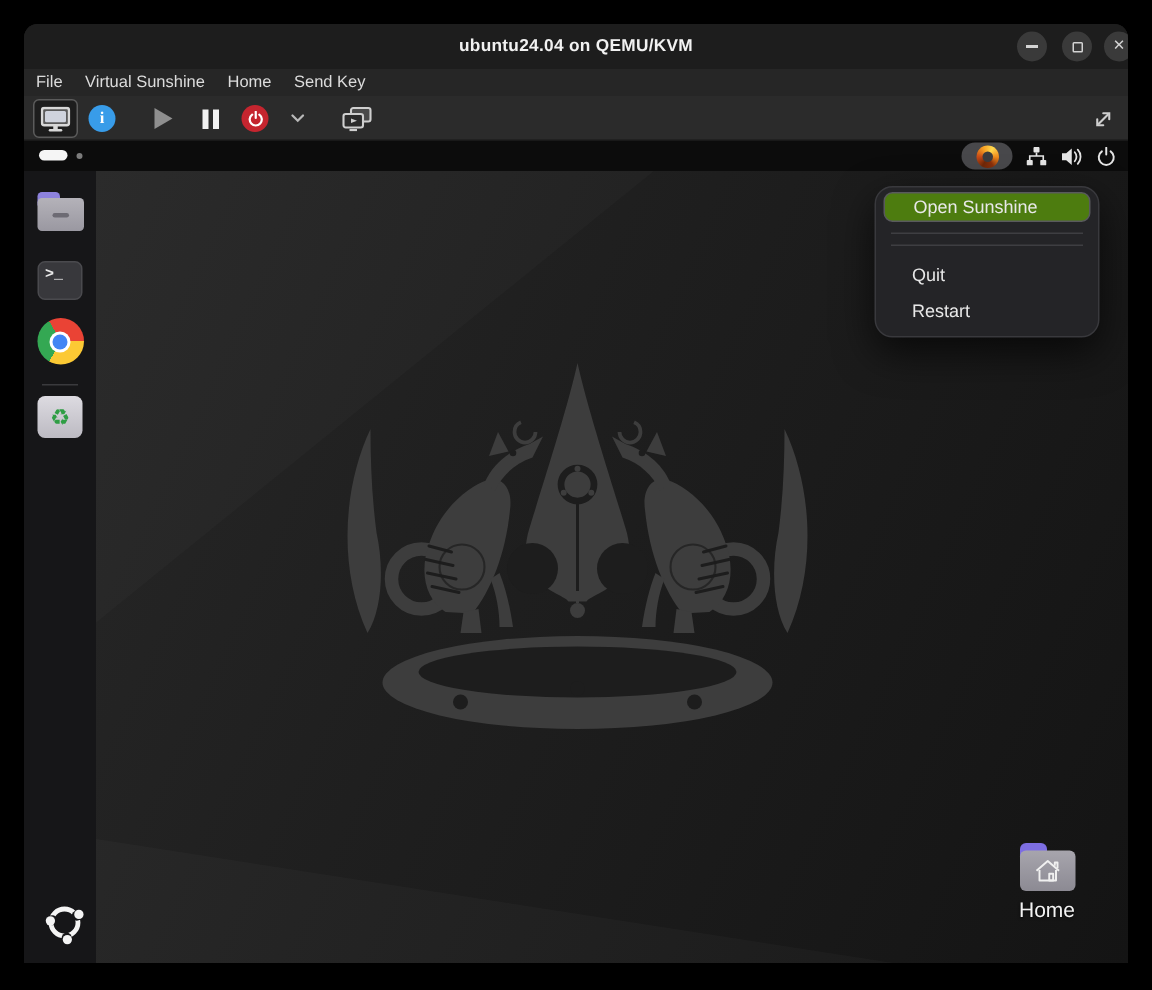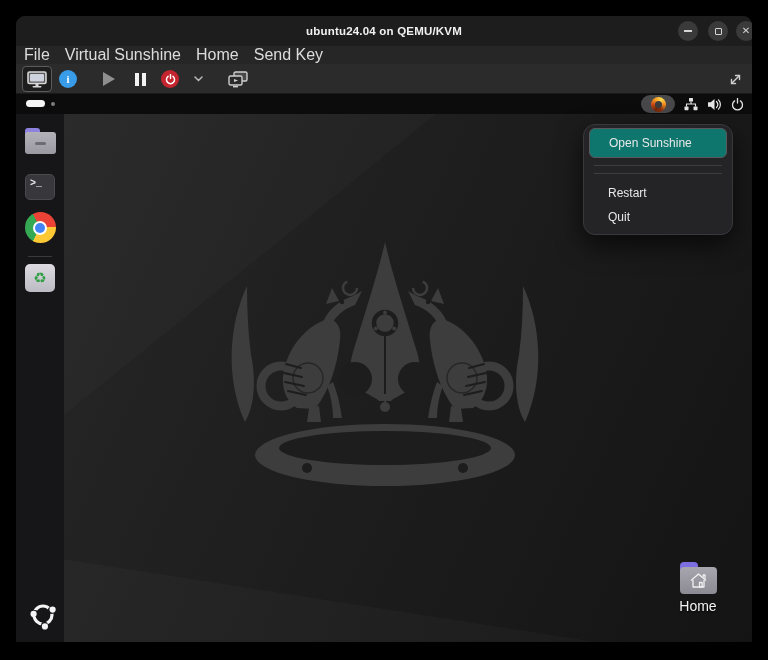--- a/index.html
+++ b/index.html
@@ -16,21 +16,21 @@
     text-align:center; color:#f1f1f1; font-size:11.5px; font-weight:bold; letter-spacing:.2px; }
   .winbtn { position:absolute; top:5px; width:20px; height:20px; border-radius:50%;
     background:#3a3a3a; display:flex; align-items:center; justify-content:center; }
   .winbtn .bar { width:8px; height:1.5px; background:#d4d4d4; }
   .winbtn .box { width:7px; height:7px; border:1.5px solid #d4d4d4; border-radius:1px; }
   .winbtn .x  { color:#d4d4d4; font-size:10px; line-height:10px; }
 
   
   .menubar { position:absolute; left:0; top:30px; width:736px; height:18px; background:#262626;
     display:flex; align-items:center; gap:15px; padding-left:8px; }
-  .menubar span { color:#dcdcdc; font-size:16px; }
+  .menubar span { color:#dcdcdc; font-size:11px; }
 
   
   .toolbar { position:absolute; left:0; top:48px; width:736px; height:30px; background:#2b2b2b;
     border-bottom:1px solid #191919; }
   .tbtn { position:absolute; top:2px; height:26px; display:flex; align-items:center; justify-content:center; }
   .console-btn { left:6px; width:30px; background:#1d1d1d; border:1px solid #5c5c5c; border-radius:4px; }
   .info-circle { width:18px; height:18px; border-radius:50%; background:#389ce9; color:#fff;
     font-size:11px; font-weight:bold; display:flex; align-items:center; justify-content:center; font-family:"Liberation Serif",serif; }
   .play-tri { width:0; height:0; border-left:12px solid #8f8f8f; border-top:7px solid transparent; border-bottom:7px solid transparent; }
   .pause-ico { display:flex; gap:3px; }
@@ -84,21 +84,21 @@
   .home-folder .tab { position:absolute; left:0; top:0; width:18px; height:10px; border-radius:4px 4px 0 0; background:#7d6ee2; }
   .home-folder .body { position:absolute; left:0; top:5px; width:37px; height:27px; border-radius:4px;
     background:linear-gradient(#a7a5ad,#8c8a93); display:flex; align-items:center; justify-content:center; }
   .home-label { margin-top:4px; color:#f2f2f2; font-size:14px; text-shadow:0 1px 2px rgba(0,0,0,.8); }
 
   
   .tray-menu { position:absolute; left:567px; top:108px; width:150px; background:#242427;
     border:1px solid #39393d; border-radius:12px; box-shadow:0 10px 26px rgba(0,0,0,.65);
     padding:3px 0 5px; z-index:30; }
   .tm-item { height:24px; display:flex; align-items:center; color:#e8e8e8; font-size:12px; padding-left:24px; }
-  .tm-item.hl { margin:0 5px; padding-left:19px; border-radius:6px; background:#0f766e; border:1px solid #59595d; height:30px; }
+  .tm-item.hl { margin:0 5px; padding-left:19px; border-radius:6px; background:#4d7c0f; border:1px solid #59595d; height:20px; }
   .tm-item .grow { flex:1; }
   .tm-chev { color:#cfcfcf; font-size:13px; padding-right:13px; }
   .tm-sep { height:1px; background:#3e3e42; margin:7px 10px; }
 
   svg { display:block; }
 </style>
 </head>
 <body>
 
 <div id="vm-window">
@@ -313,20 +313,20 @@
     </div>
   </div>
 
   <div class="tray-menu">
     <div class="tm-item hl">
       <span>Open Sunshine</span>
     </div>
     <div class="tm-sep"></div>
     <div class="tm-sep"></div>
     <div class="tm-item">
+      <span>Quit</span>
+    </div>
+    <div class="tm-item">
       <span>Restart</span>
     </div>
-    <div class="tm-item">
-      <span>Quit</span>
-    </div>
   </div>
 
 </div>
 
 </body></html>

